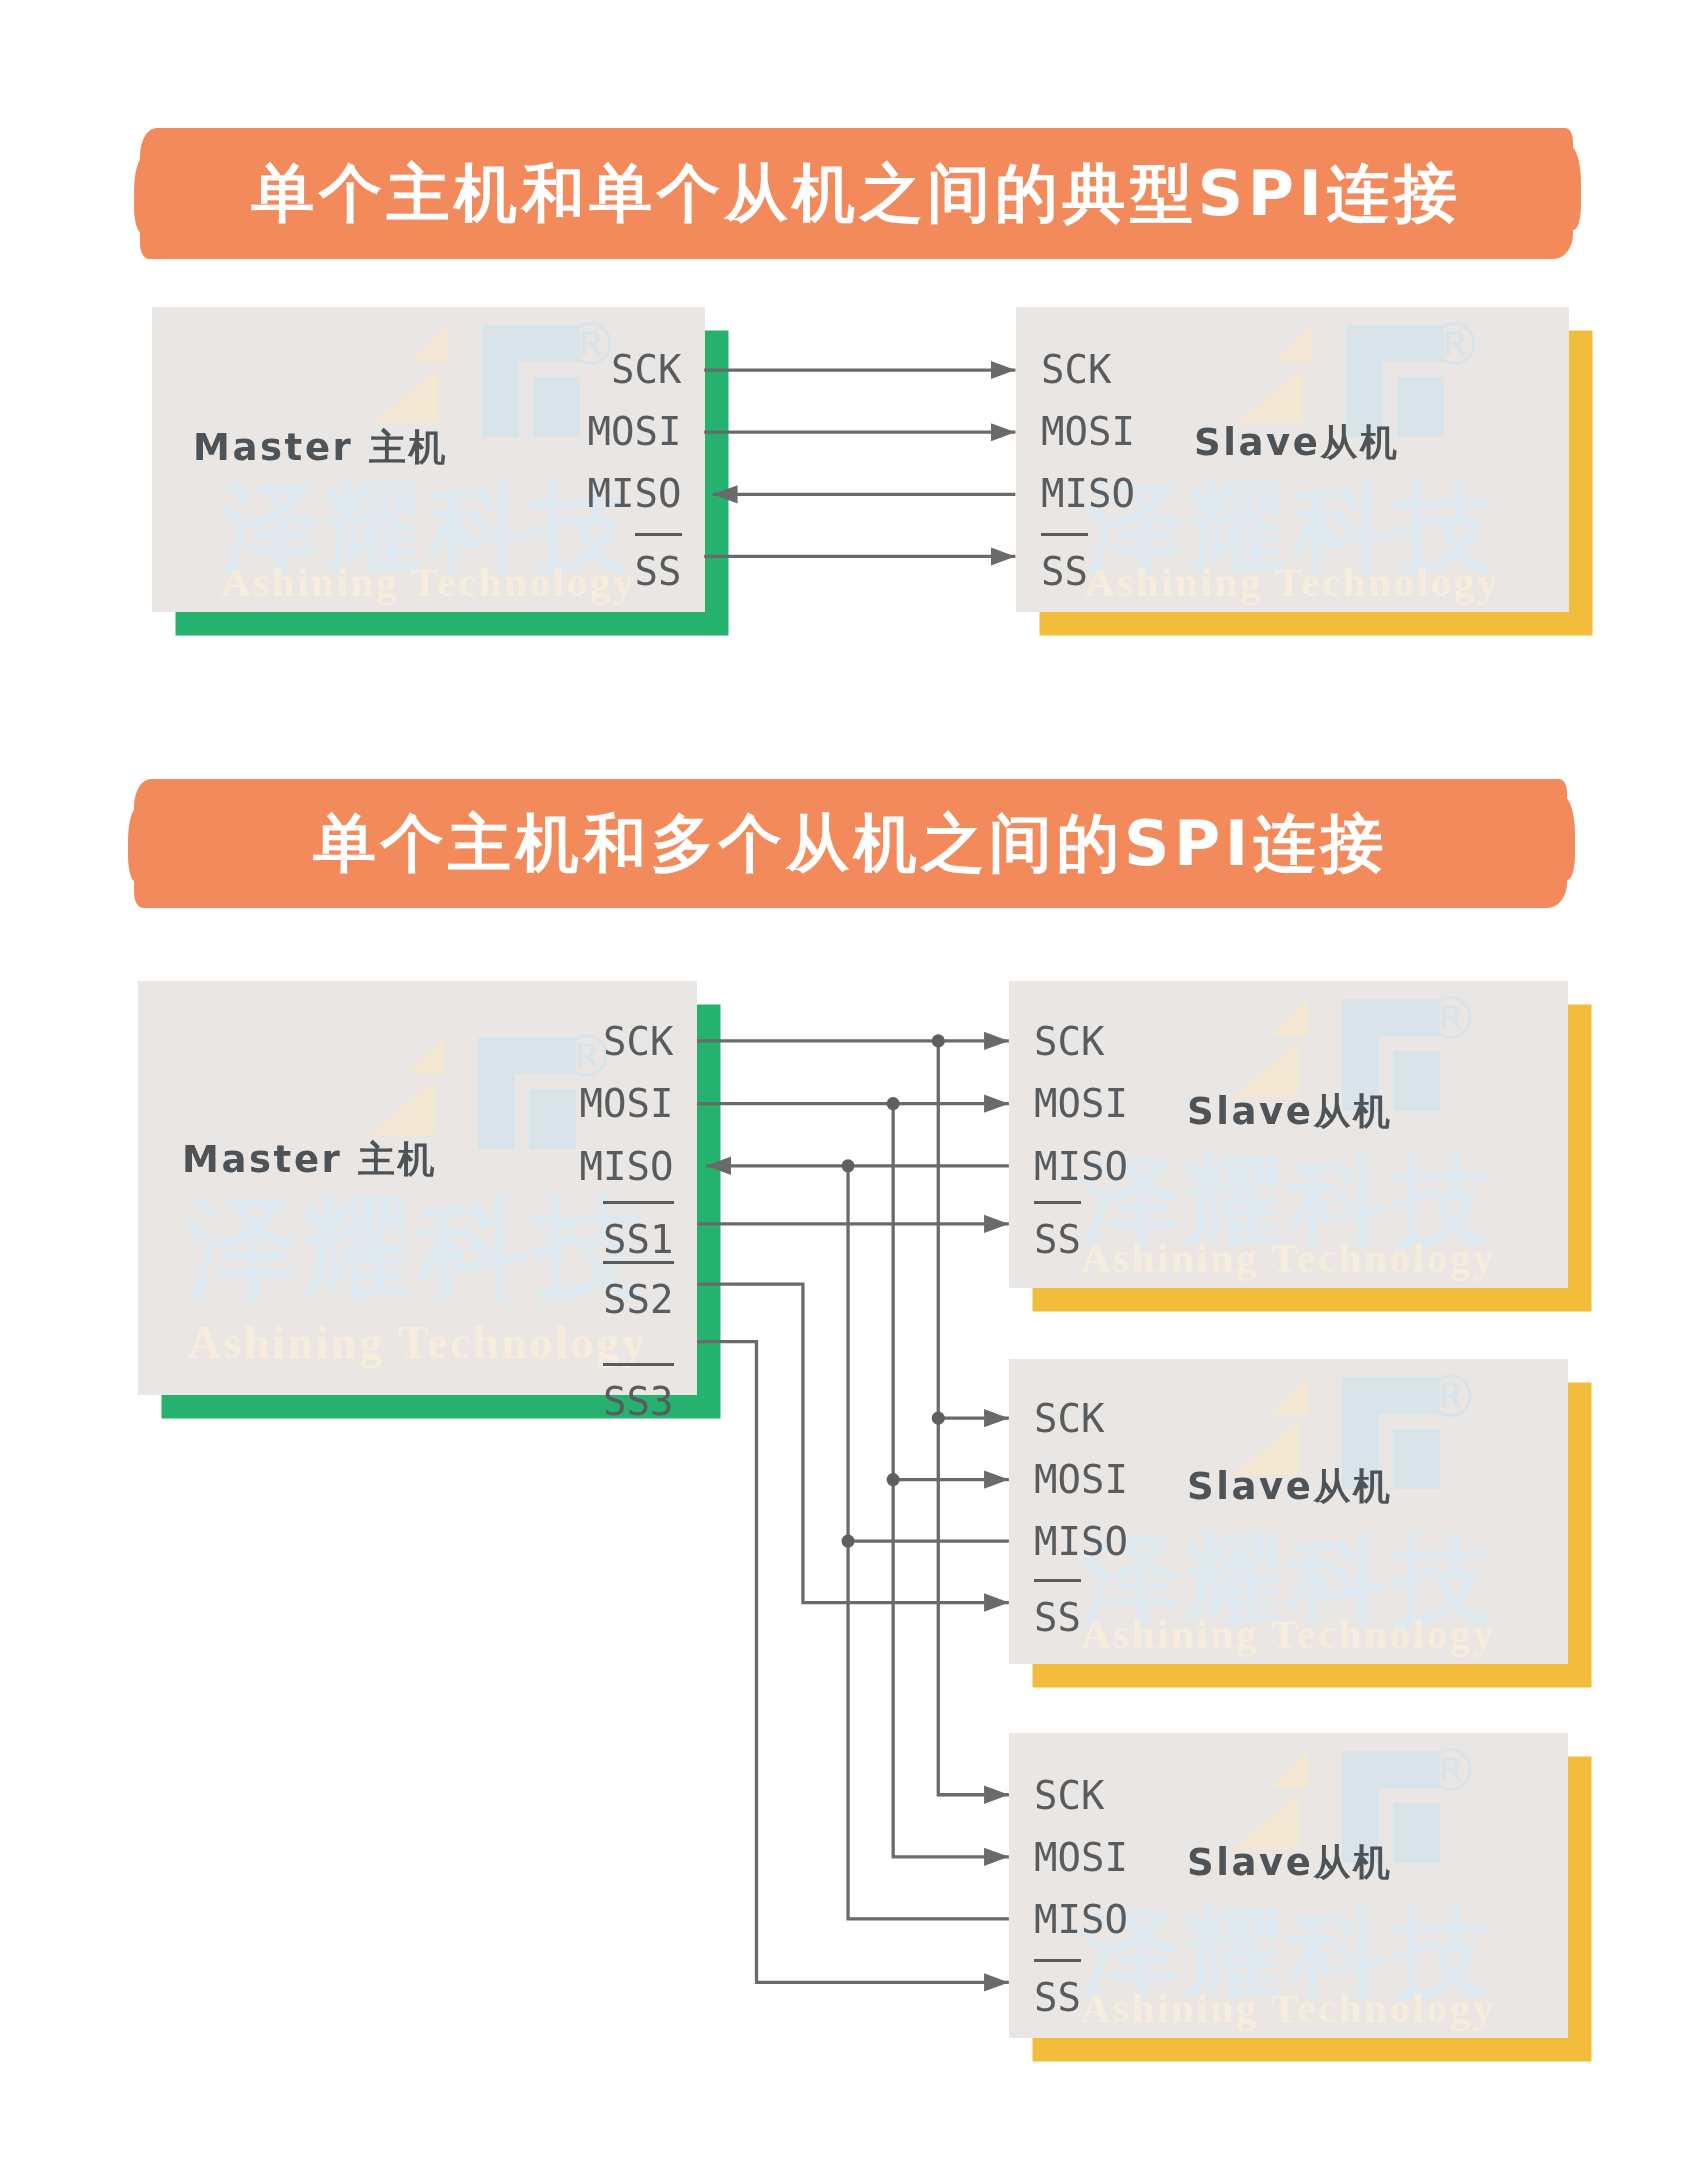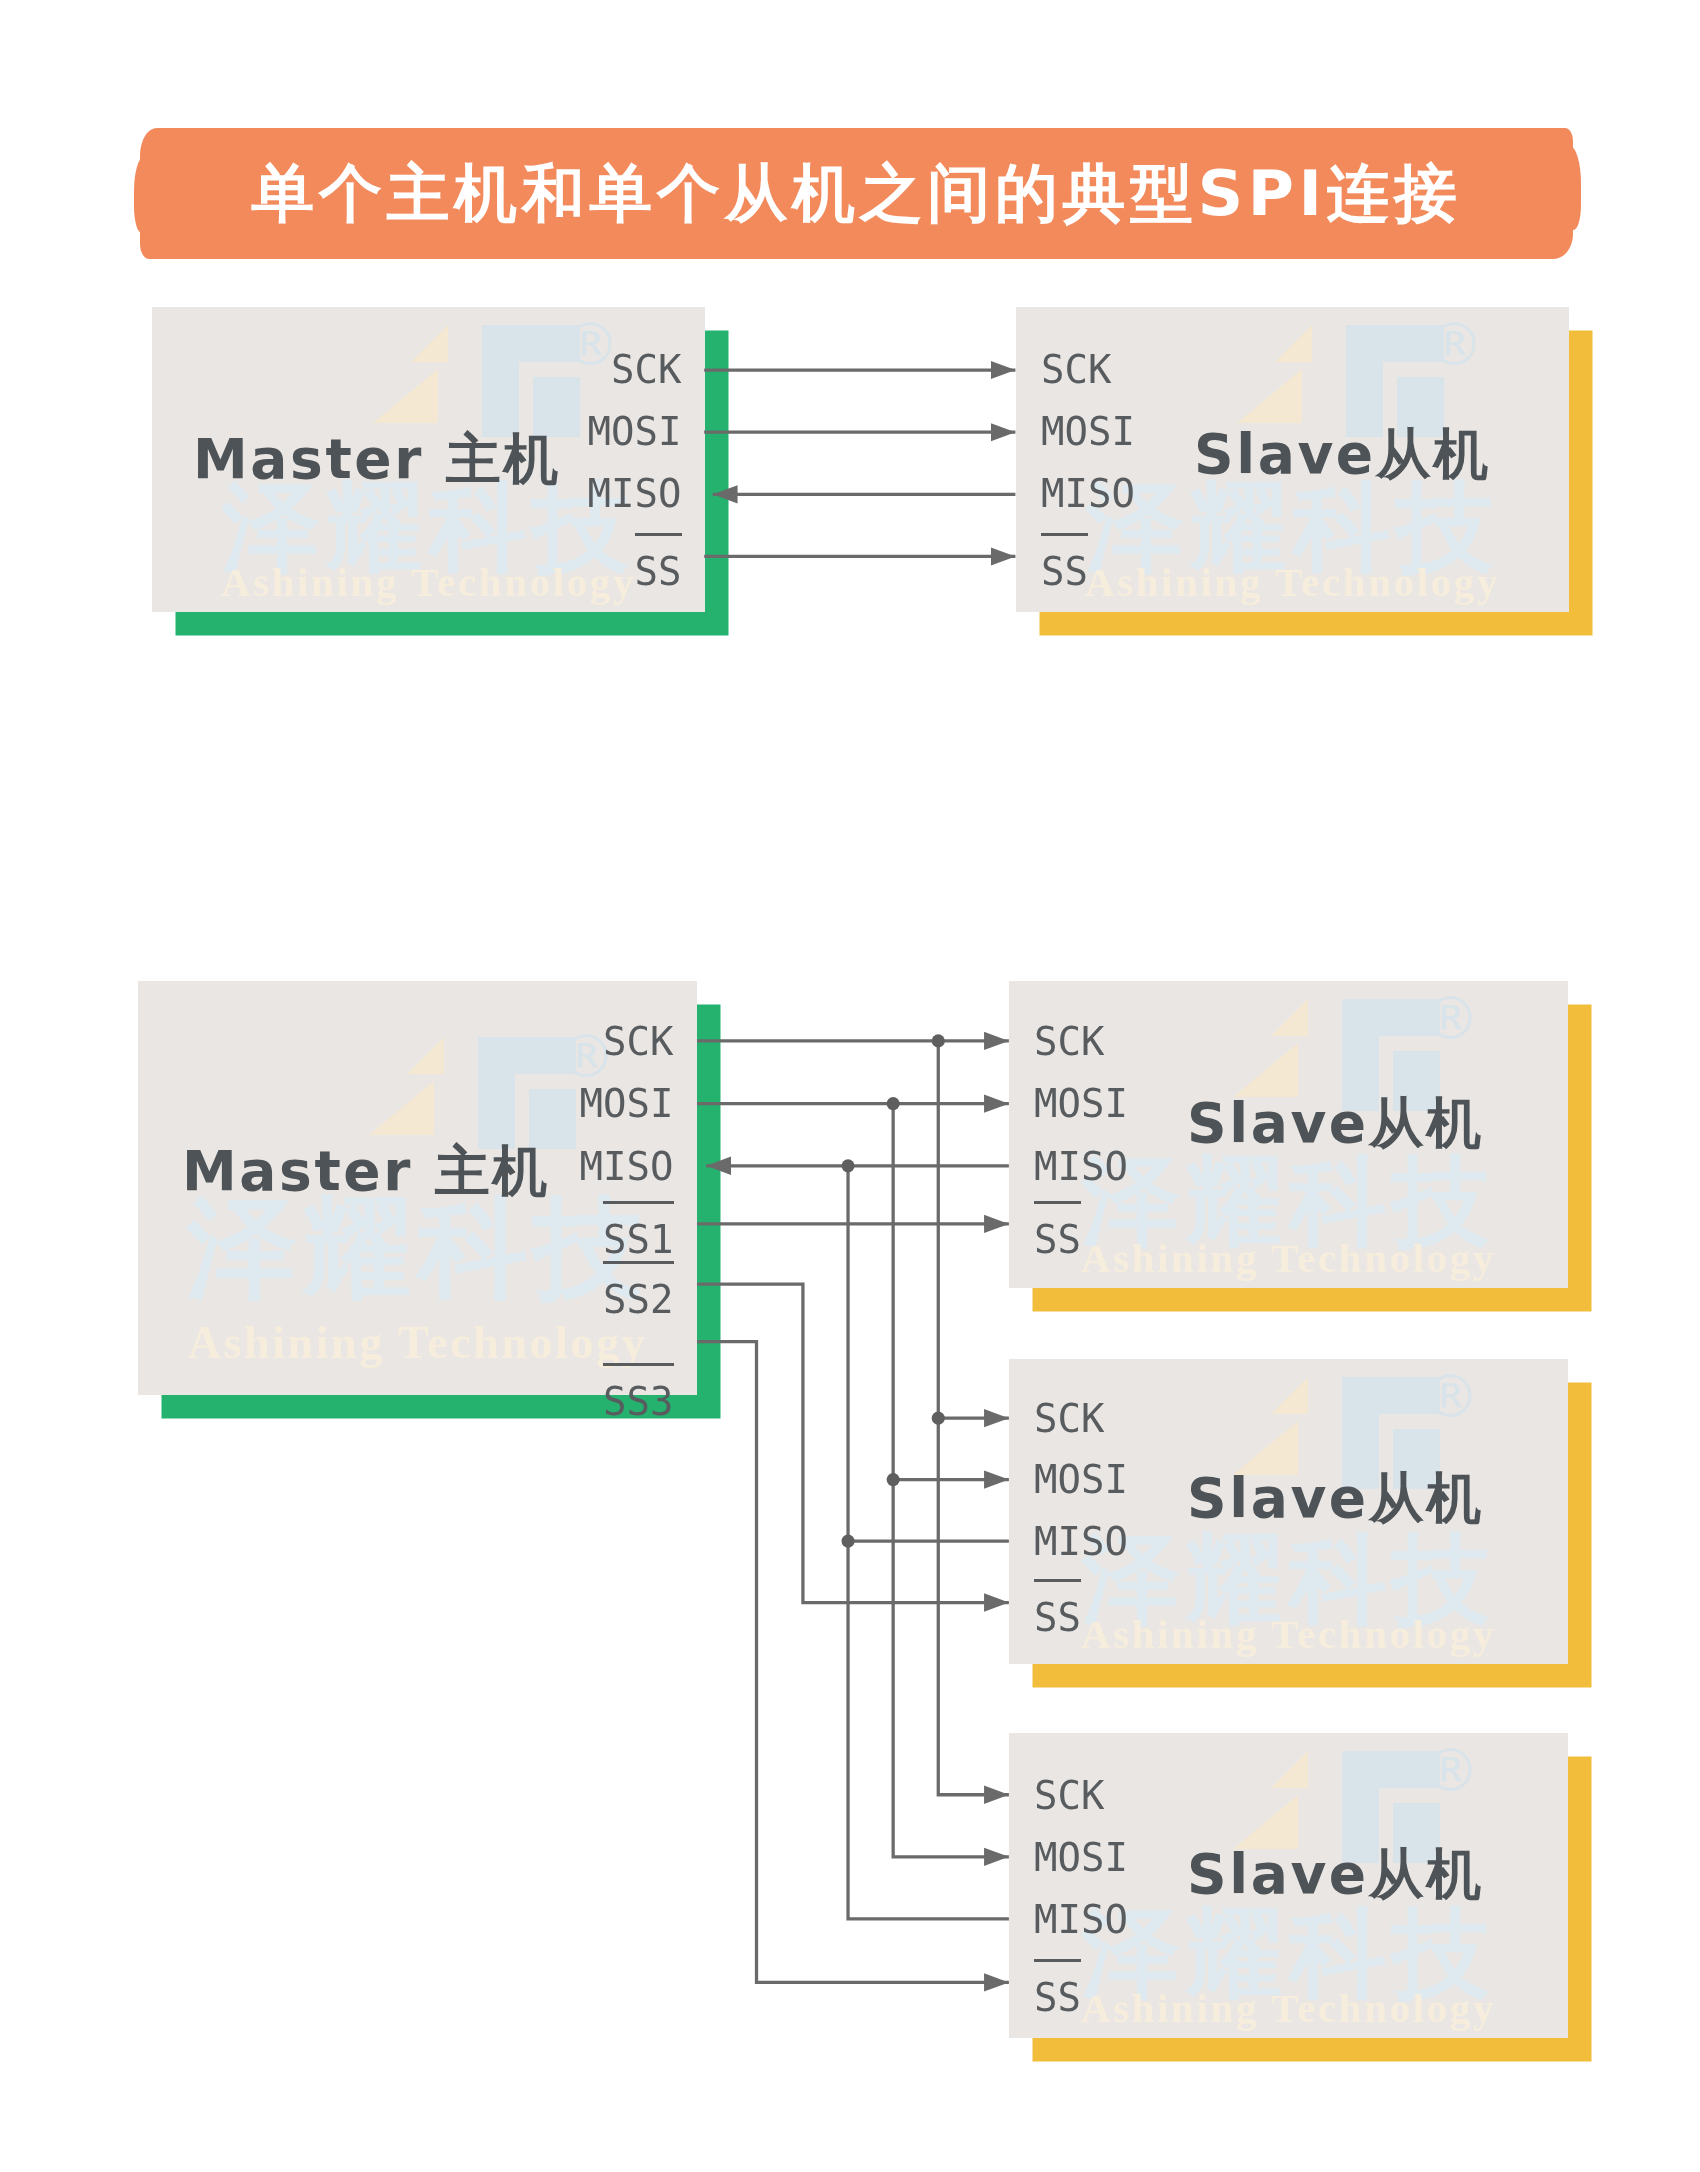--- a/index.html
+++ b/index.html
@@ -41,21 +41,21 @@
     background:#E9E6E3;
     z-index:1;
   }
   .sh-green{box-shadow:23.5px 23.5px 0 0 #25B26E;}
   .sh-yellow{box-shadow:23.5px 23.5px 0 0 #F2BD3B;}
 
   .box-title{
     position:absolute;
     z-index:3;
     color:#4D5357;
-    font-size:55px;
+    font-size:37px;
     font-weight:600;
     letter-spacing:2.6px;
     white-space:nowrap;
   }
 
   .pin{
     position:absolute;
     z-index:3;
     height:47px;line-height:47px;
     font-family:"DejaVu Sans Mono",monospace;
@@ -158,20 +158,23 @@
       <div class="wm-cn">泽耀科技</div>
       <div class="wm-en">Ashining Technology</div>
     </div>
     <div class="box-title" style="left:178px;top:111px;">Slave从机</div>
     <div class="pin pin-l" style="top:39px;"><span>SCK</span></div>
     <div class="pin pin-l" style="top:101px;"><span>MOSI</span></div>
     <div class="pin pin-l" style="top:163px;"><span>MISO</span></div>
     <div class="pin pin-l" style="top:226px;"><span class="ov">SS</span></div>
   </div>
 
+  <div class="banner" style="left:134px;top:779px;width:1433px;height:129px;">
+    <span class="banner-text">单个主机和多个从机之间的SPI连接</span>
+  </div>
 
   <div class="box sh-green" style="left:138px;top:981px;width:559px;height:414px;">
     <div class="wm wm-lg">
       <div class="wm-logo">
         <span class="wm-tri-s"></span>
         <span class="wm-tri-b"></span>
         <span class="wm-bar-t"></span>
         <span class="wm-bar-v"></span>
         <span class="wm-blk"></span>
         <span class="wm-reg">®</span>

